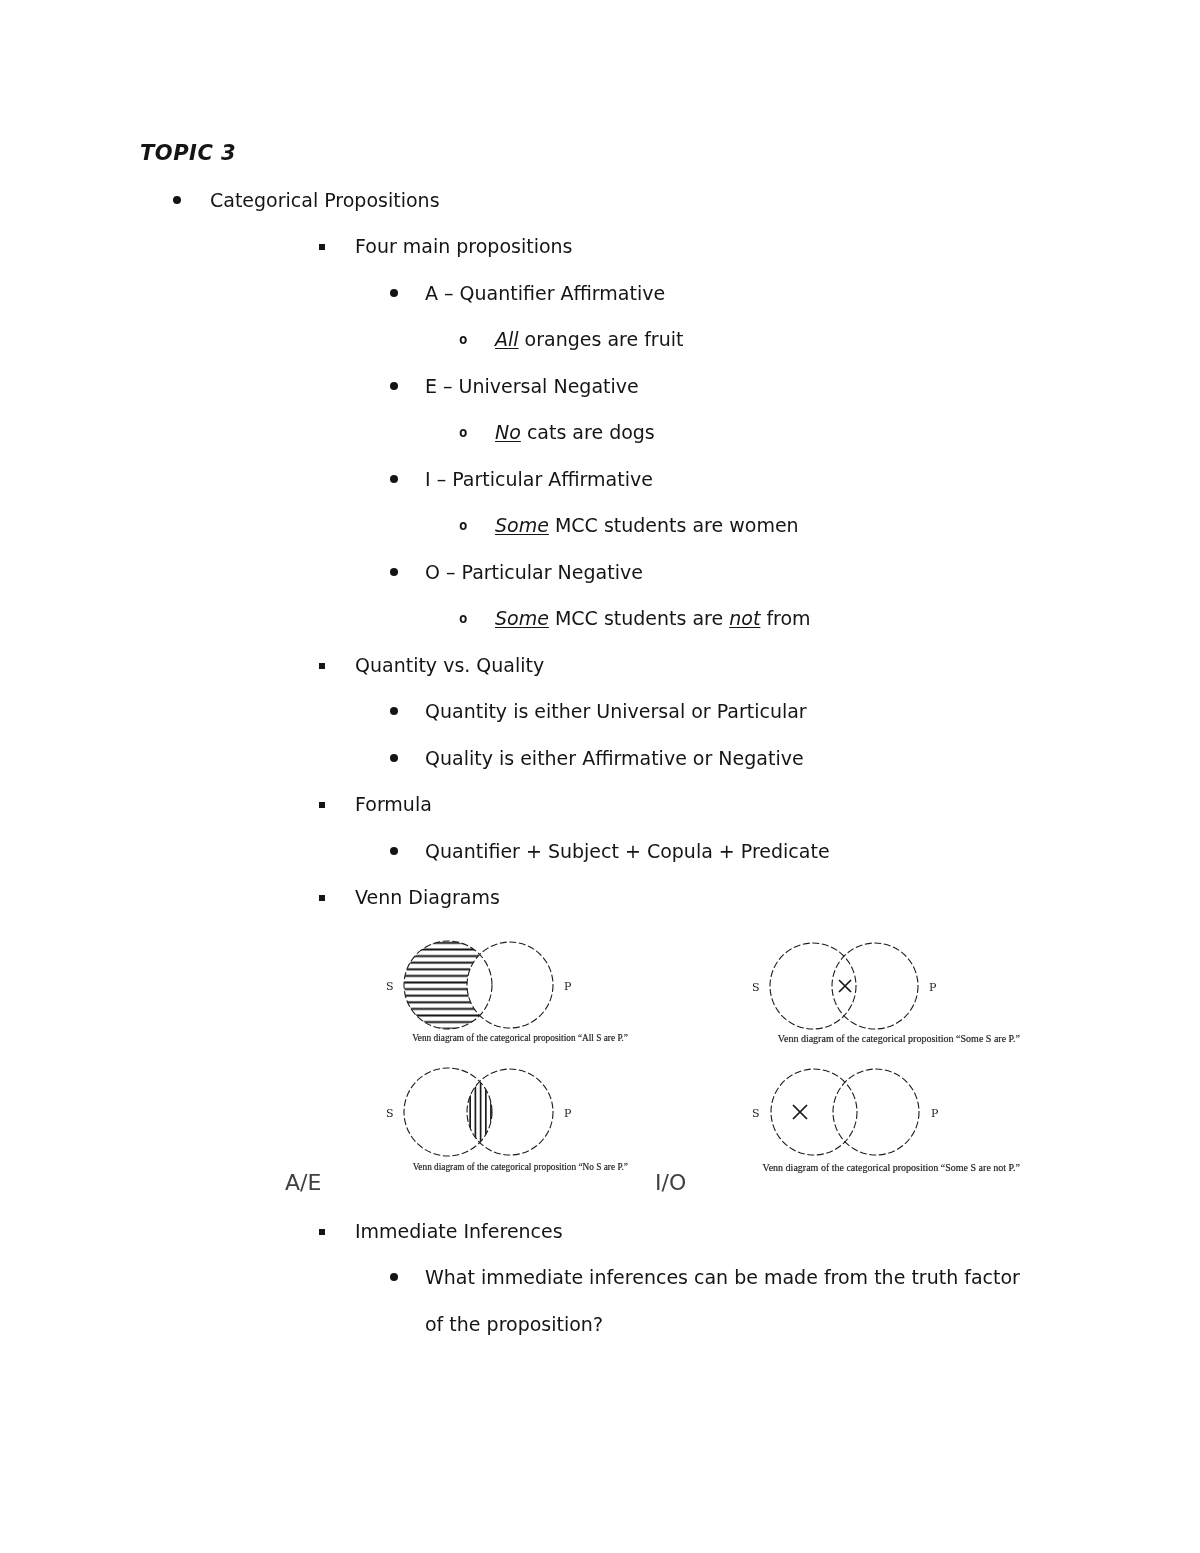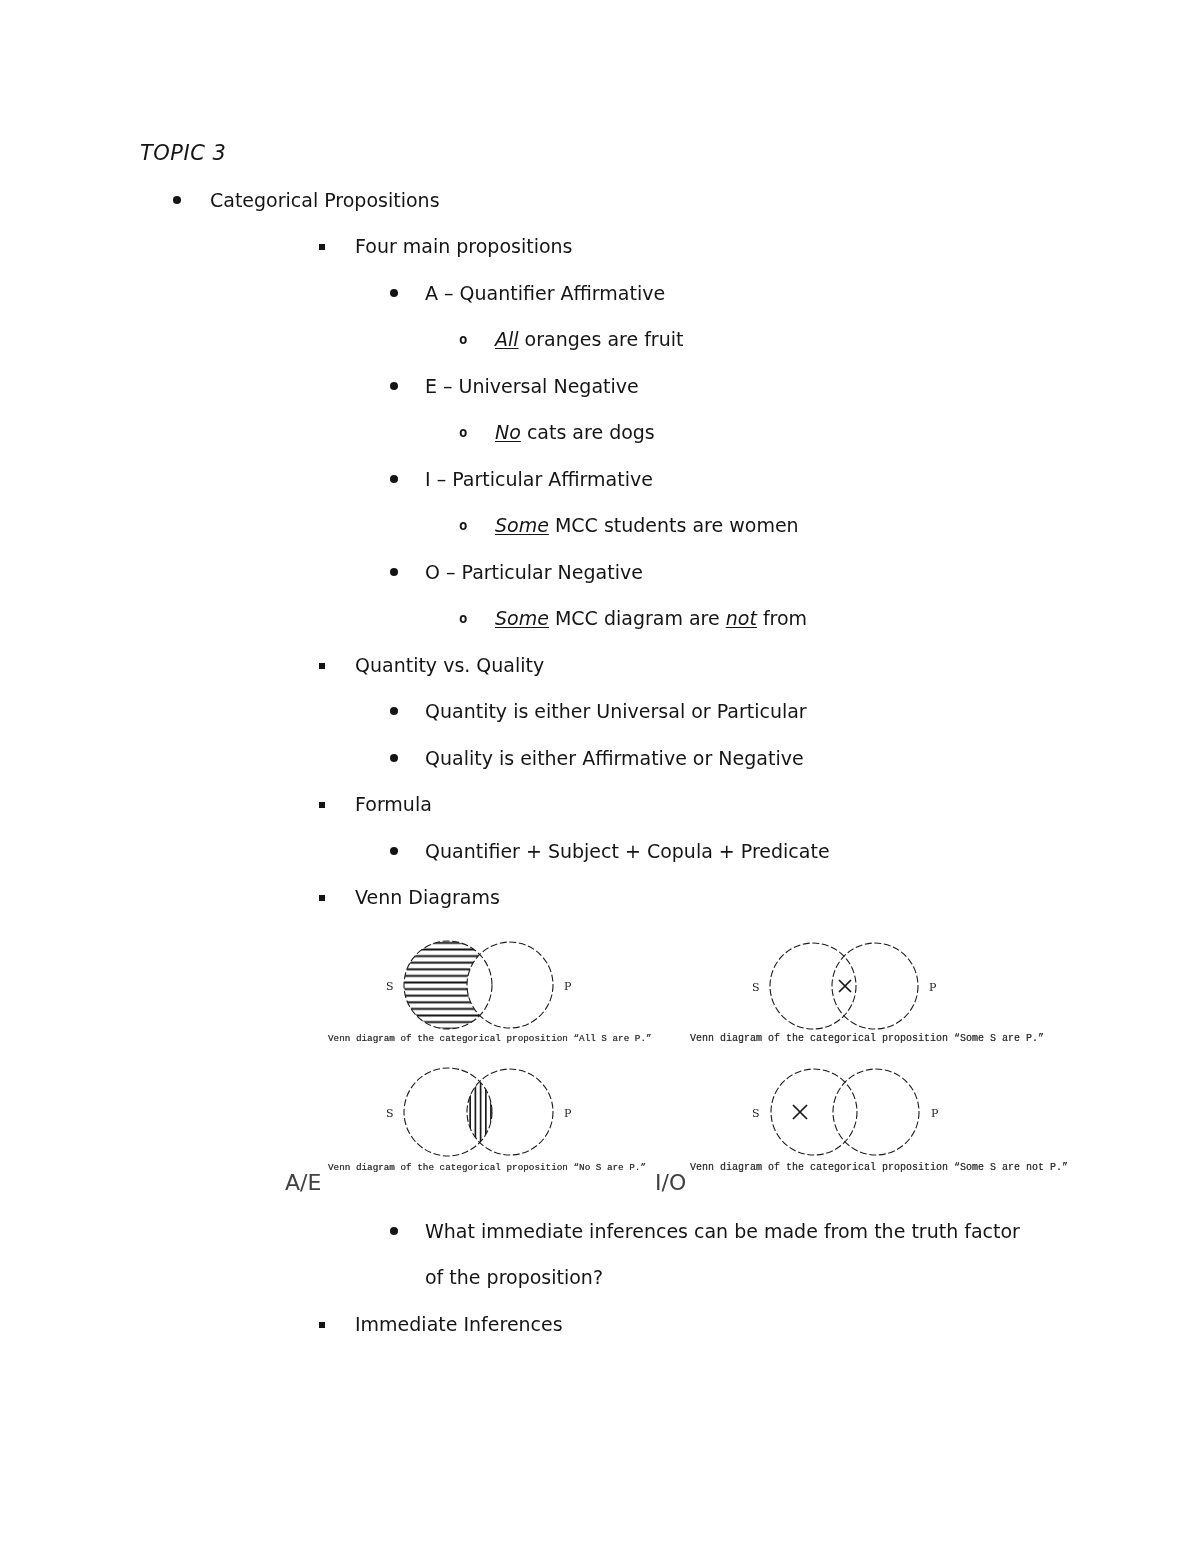--- a/index.html
+++ b/index.html
@@ -2,21 +2,21 @@
 <html><head>
 <meta charset="utf-8">
 <style>
   html,body{margin:0;padding:0}
   body{
     width:1200px;height:1553px;background:#ffffff;position:relative;overflow:hidden;
     font-family:"DejaVu Sans","Liberation Sans",sans-serif;color:#151515;
   }
   .content{position:absolute;left:140px;top:130px;width:960px}
   .ln{position:relative;line-height:46.5px;font-size:19px}
-  .ttl{font-weight:normal;font-style:italic;font-size:21px;letter-spacing:.5px}
+  .ttl{font-weight:bold;font-style:italic;font-size:21px;letter-spacing:.5px}
   .txt{display:block}
   .l1 .txt{padding-left:70px}
   .l2 .txt{padding-left:215px}
   .l3 .txt{padding-left:285px}
   .l4 .txt{padding-left:355px}
   .bdot{position:absolute;top:19px;width:8px;height:8px;border-radius:50%;background:#141414}
   .l1 .bdot{left:33px}
   .l3 .bdot{left:250px}
   .bsq{position:absolute;top:21px;left:179px;width:6px;height:6px;background:#141414}
   .bo{position:absolute;left:319px;top:0;line-height:46.5px;
@@ -26,22 +26,22 @@
   .wrapcol{max-width:652px}
   .brk{display:block}
   
   .venn{position:relative;height:287px}
   .vd{position:absolute}
   .vd1{left:208px;top:12px;width:260px}
   .vd2{left:570px;top:12px;width:290px}
   .vd3{left:208px;top:141px;width:260px}
   .vd4{left:570px;top:141px;width:290px}
   .vd svg{display:block}
-  .cap{position:absolute;left:-20px;right:-20px;top:100px;text-align:left;white-space:nowrap;
-       font-family:Liberation Mono, monospace;font-size:10px;color:#2e2e2e;
+  .cap{position:absolute;left:-20px;right:-20px;top:100px;text-align:right;white-space:nowrap;
+       font-family:Liberation Serif, serif;font-size:10px;color:#2e2e2e;
        text-shadow:0 0 .7px #666}
   .vd1 .cap,.vd3 .cap{font-size:9.3px}
   .vlabel{font-family:"DejaVu Serif","Liberation Serif",serif;font-size:11px;fill:#1e1e1e}
   .gl{position:absolute;top:250px;font-size:22px;line-height:24px;color:#404040}
   .gl-left{left:145px}
   .gl-right{left:515px}
 </style>
 </head>
 <body>
 
@@ -91,21 +91,21 @@
     <span class="txt"><span class="iu">Some</span><span> MCC students are women</span></span>
   </div>
 
   <div class="ln l3">
     <span class="bdot"></span>
     <span class="txt"><span>O – Particular Negative</span></span>
   </div>
 
   <div class="ln l4">
     <span class="bo">o</span>
-    <span class="txt"><span class="iu">Some</span><span> MCC diagram are </span><span class="iu">not</span><span> from</span></span>
+    <span class="txt"><span class="iu">Some</span><span> MCC students are </span><span class="iu">not</span><span> from</span></span>
   </div>
 
   <div class="ln l2">
     <span class="bsq"></span>
     <span class="txt"><span>Quantity vs. Quality</span></span>
   </div>
 
   <div class="ln l3">
     <span class="bdot"></span>
     <span class="txt"><span class="it">Quantity</span><span> is either Universal or Particular</span></span>
@@ -188,23 +188,23 @@
         <text class="vlabel" x="42" y="55">S</text>
         <text class="vlabel" x="221" y="55">P</text>
       </svg>
       <div class="cap">Venn diagram of the categorical proposition “Some S are not P.”</div>
     </div>
 
     <div class="gl gl-left">A/E</div>
     <div class="gl gl-right">I/O</div>
   </div>
 
+  <div class="ln l2">
+    <span class="bsq"></span>
+    <span class="txt"><span>Immediate Inferences</span></span>
+  </div>
+
   <div class="ln l3">
     <span class="bdot"></span>
     <span class="txt wrapcol"><span>What immediate inferences can be made from the truth factor</span><span class="brk">of the proposition?</span></span>
   </div>
 
-  <div class="ln l2">
-    <span class="bsq"></span>
-    <span class="txt"><span>Immediate Inferences</span></span>
-  </div>
-
 </div>
 
 </body></html>

